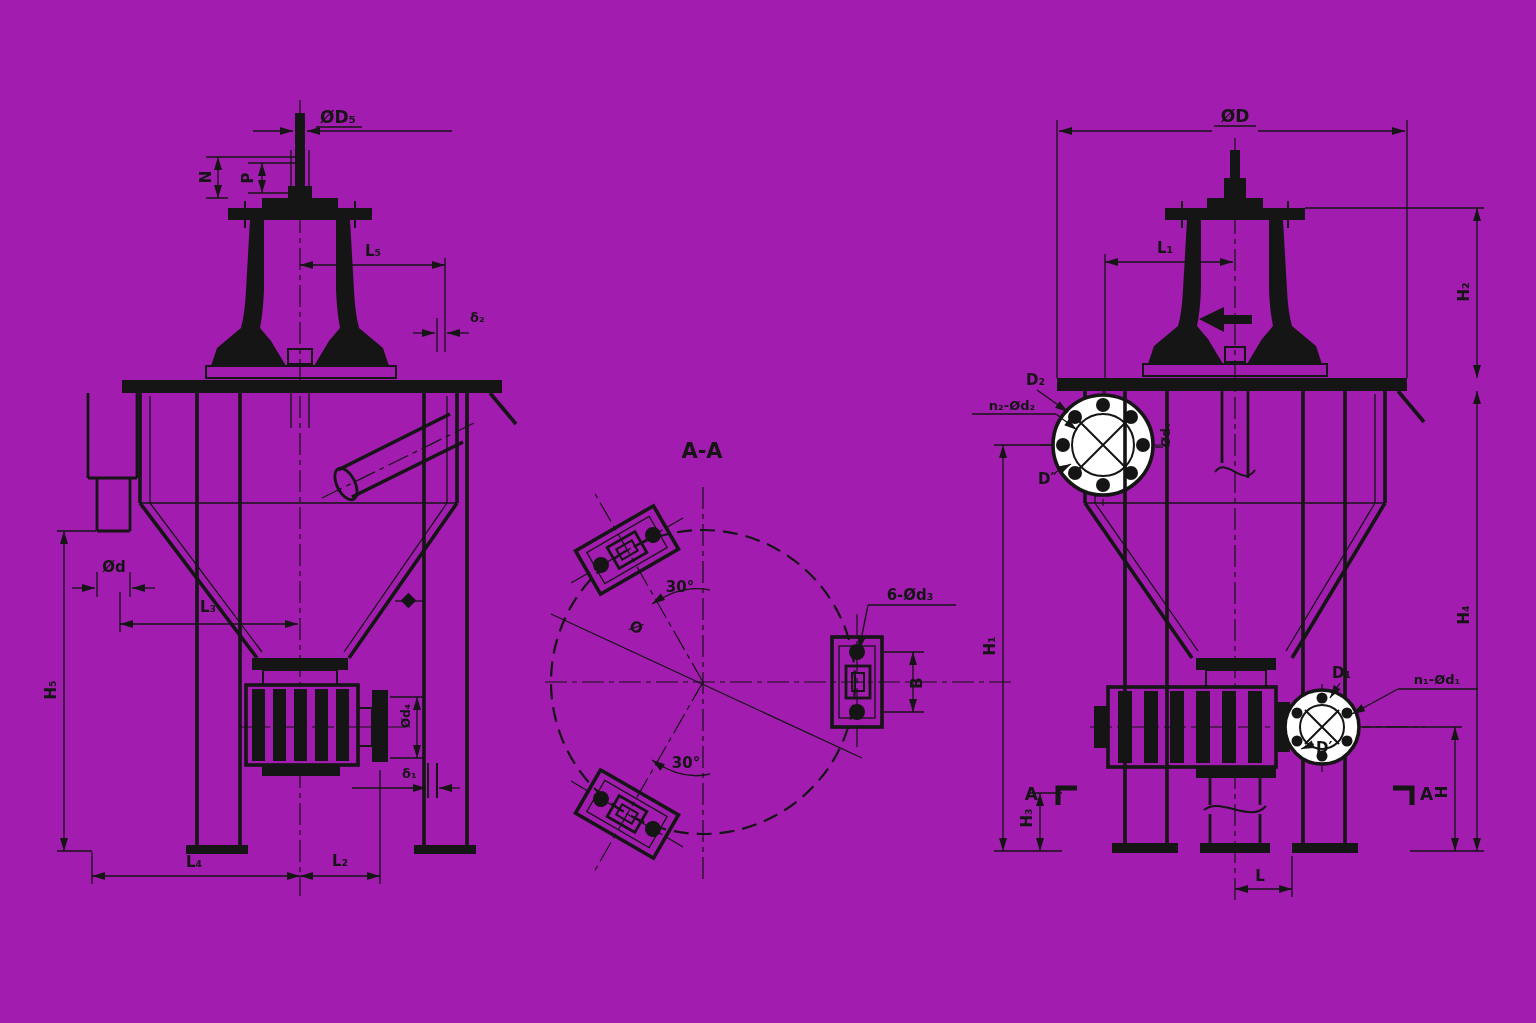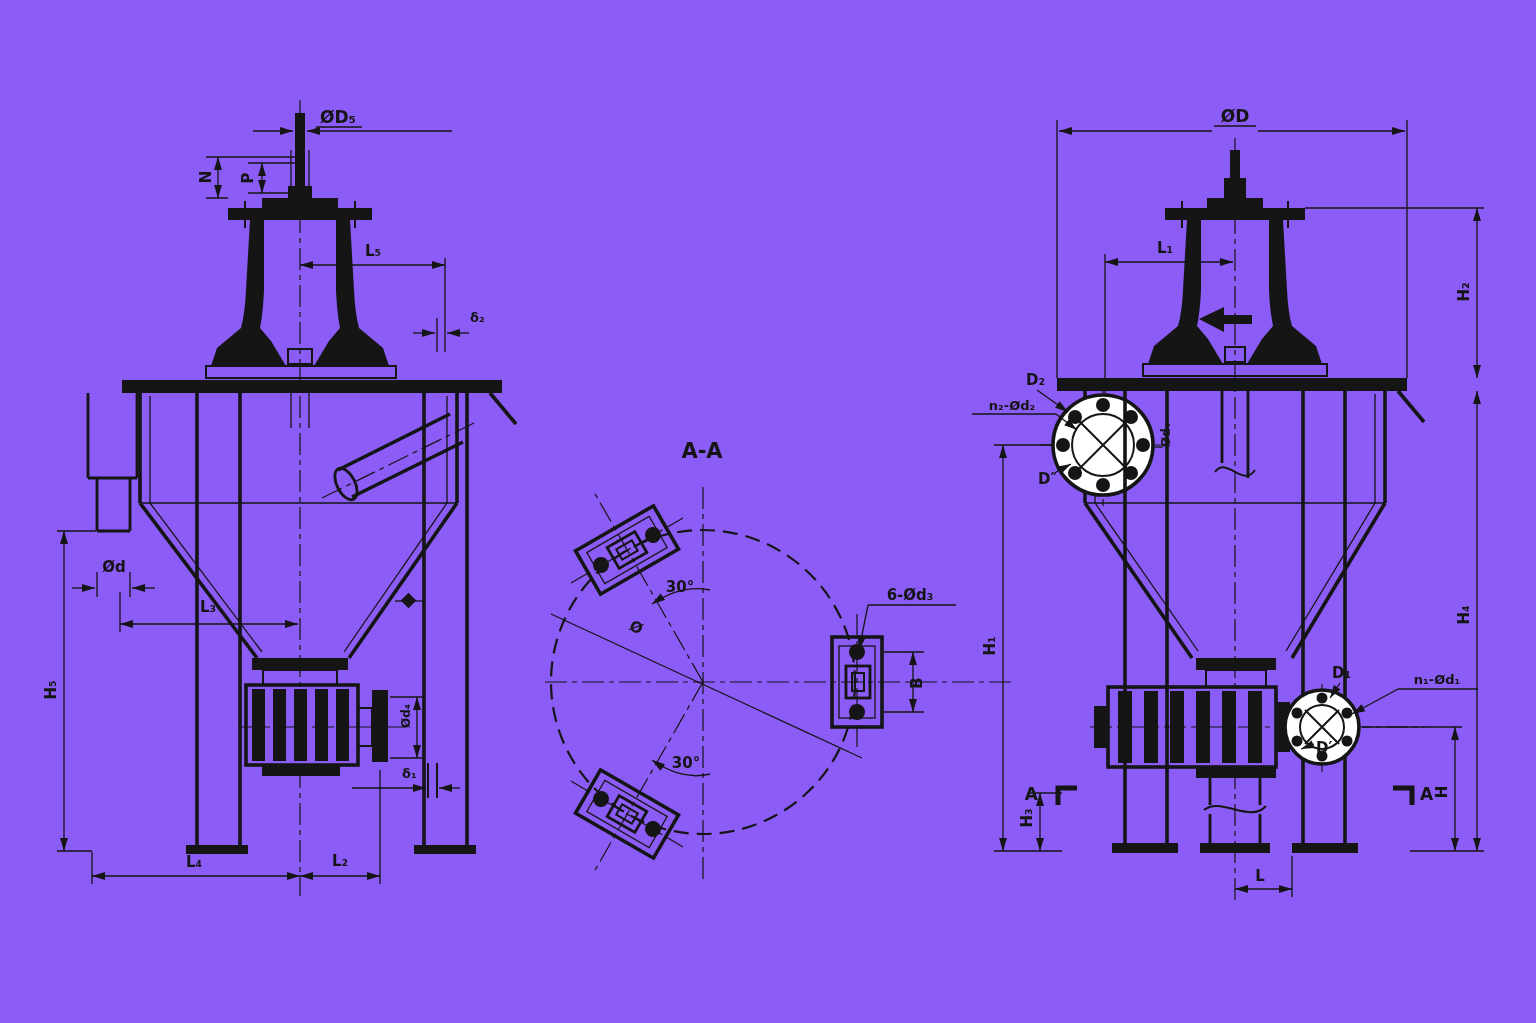--- a/index.html
+++ b/index.html
@@ -1,16 +1,16 @@
 <!DOCTYPE html>
 <html><head>
 <meta charset="utf-8">
 <style>
   html,body{margin:0;padding:0;background:#ffffff;}
-  .page{width:1536px;height:1023px;background:#8b5cf6;position:relative;overflow:hidden;}
+  .page{width:1536px;height:1023px;background:#a21caf;position:relative;overflow:hidden;}
   svg{display:block;}
   .s{stroke:#151515;fill:none;stroke-linecap:butt;}
   .f{fill:#151515;stroke:none;}
   .w{fill:#ffffff;stroke:#151515;}
   .ln4{stroke-width:3.6;}
   .ln3{stroke-width:2.8;}
   .ln2{stroke-width:2;}
   .ln1{stroke-width:1.3;}
   .cl{stroke-width:1.2;stroke-dasharray:22 5 5 5;}
   .dsh{stroke-width:2.2;stroke-dasharray:15 8;}

